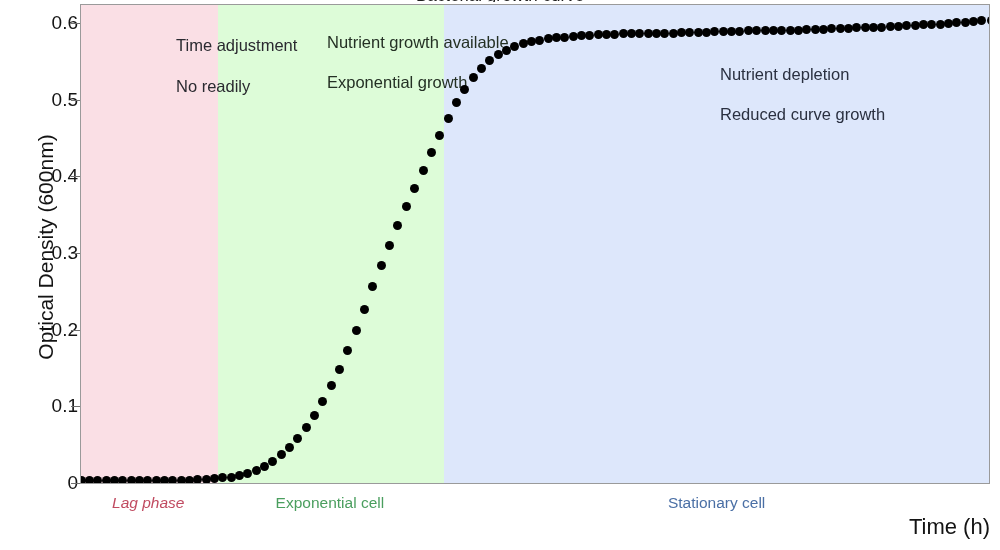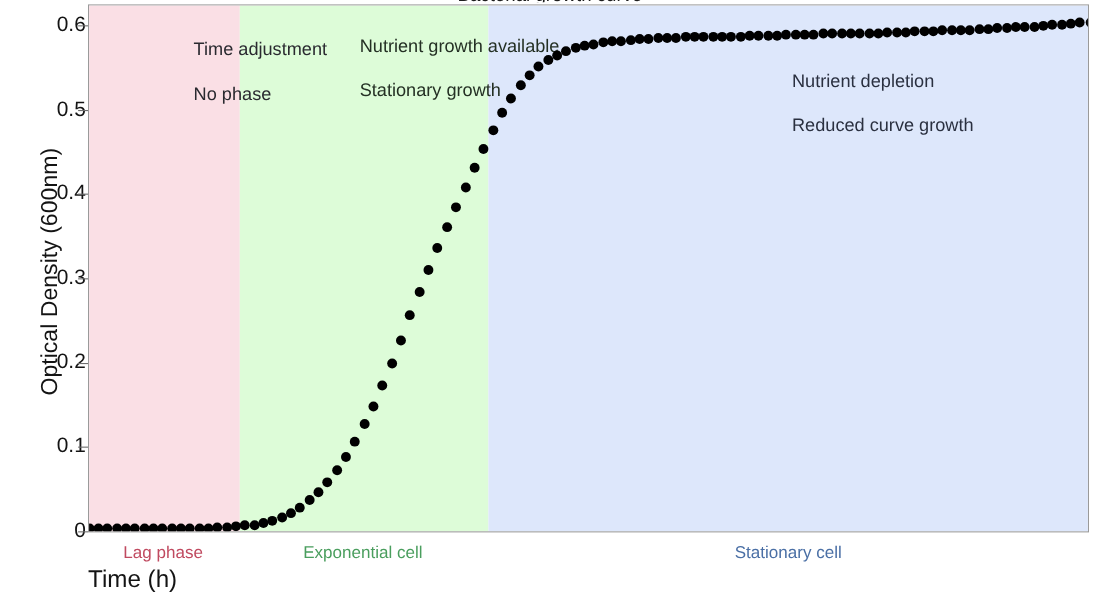--- a/index.html
+++ b/index.html
@@ -35,21 +35,21 @@
     color: #141414;
     white-space: nowrap;
     letter-spacing: 0px;
   }
 
   #x-axis-title {
     position: absolute;
     left: 80px;
     top: 514px;
     width: 910px;
-    text-align: left;
+    text-align: right;
     font-size: 22px;
     color: #141414;
   }
 
   
   #plot-area {
     position: absolute;
     left: 80px;
     top: 4px;
     width: 910px;
@@ -154,23 +154,23 @@
     </div>
 
   <div id="plot-area">
     <div id="phase-bands">
         <div class="phase-band" style="left: 0px; width: 136.5px; background: rgb(250, 223, 229);"></div>
         <div class="phase-band" style="left: 136.5px; width: 226.742px; background: rgb(221, 252, 216);"></div>
         <div class="phase-band" style="left: 363.242px; width: 546.758px; background: rgb(221, 231, 251);"></div>
       </div>
     <div id="annotations">
         <div class="annotation" style="left: 95px; top: 31px; color: rgb(42, 42, 48);">Time adjustment</div>
-        <div class="annotation" style="left: 95px; top: 72px; color: rgb(42, 42, 48);">No phase</div>
+        <div class="annotation" style="left: 95px; top: 72px; color: rgb(42, 42, 48);">No readily</div>
         <div class="annotation" style="left: 246px; top: 28px; color: rgb(36, 48, 36);">Nutrient growth available</div>
-        <div class="annotation" style="left: 246px; top: 68px; color: rgb(36, 48, 36);">Stationary growth</div>
+        <div class="annotation" style="left: 246px; top: 68px; color: rgb(36, 48, 36);">Exponential growth</div>
         <div class="annotation" style="left: 639px; top: 60px; color: rgb(42, 48, 64);">Nutrient depletion</div>
         <div class="annotation" style="left: 639px; top: 100px; color: rgb(42, 48, 64);">Reduced curve growth</div>
       </div>
     <div id="points">
         <div class="data-point" style="left: 0px; top: 475.933px; background: rgb(0, 0, 0);"></div>
         <div class="data-point" style="left: 8.34167px; top: 475.933px; background: rgb(0, 0, 0);"></div>
         <div class="data-point" style="left: 16.6833px; top: 475.933px; background: rgb(0, 0, 0);"></div>
         <div class="data-point" style="left: 25.025px; top: 475.933px; background: rgb(0, 0, 0);"></div>
         <div class="data-point" style="left: 33.3667px; top: 475.933px; background: rgb(0, 0, 0);"></div>
         <div class="data-point" style="left: 41.7083px; top: 475.933px; background: rgb(0, 0, 0);"></div>
@@ -275,20 +275,20 @@
         <div class="data-point" style="left: 867.533px; top: 18.2333px; background: rgb(0, 0, 0);"></div>
         <div class="data-point" style="left: 875.875px; top: 17.4667px; background: rgb(0, 0, 0);"></div>
         <div class="data-point" style="left: 884.217px; top: 17.4667px; background: rgb(0, 0, 0);"></div>
         <div class="data-point" style="left: 892.558px; top: 16.7px; background: rgb(0, 0, 0);"></div>
         <div class="data-point" style="left: 900.9px; top: 15.9333px; background: rgb(0, 0, 0);"></div>
         <div class="data-point" style="left: 910px; top: 15.1667px; background: rgb(0, 0, 0);"></div>
       </div>
   </div>
 
   <div id="phase-captions">
-      <div class="phase-caption" style="left: 148.25px; color: rgb(192, 74, 96);">Lag phase</div>
+      <div class="phase-caption" style="left: 148.25px; color: rgb(192, 74, 96); font-style: italic;">Lag phase</div>
       <div class="phase-caption" style="left: 329.871px; color: rgb(74, 158, 94);">Exponential cell</div>
       <div class="phase-caption" style="left: 716.621px; color: rgb(74, 111, 165);">Stationary cell</div>
     </div>
 
   <div id="x-axis-title">Time (h)</div>
 
 </div>
 
 </body></html>

